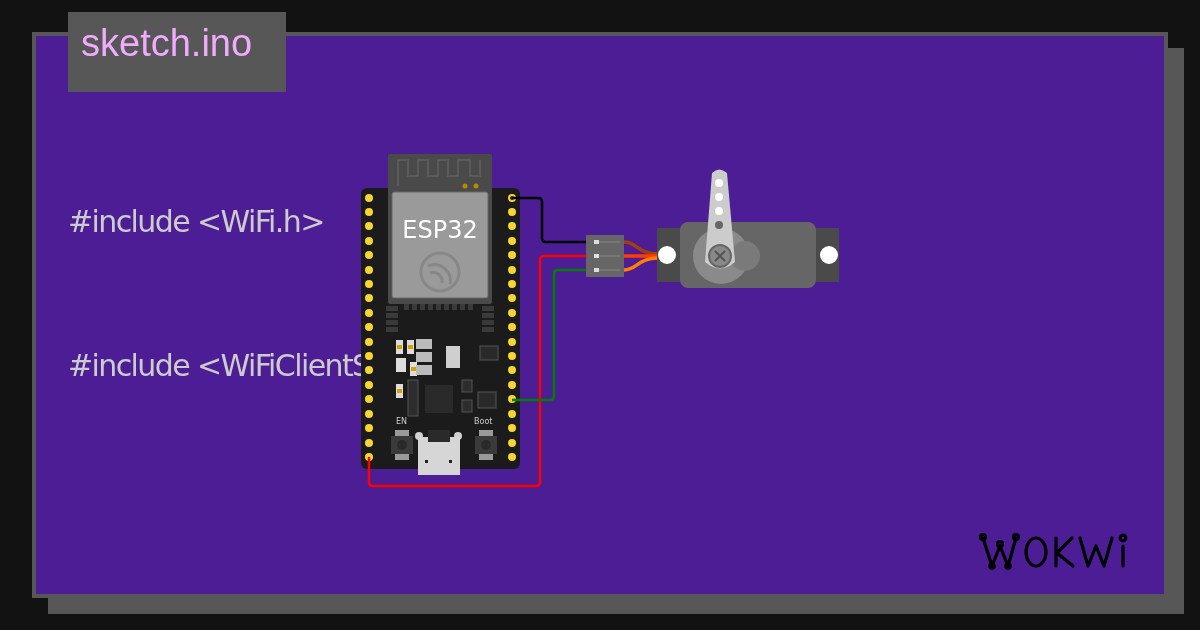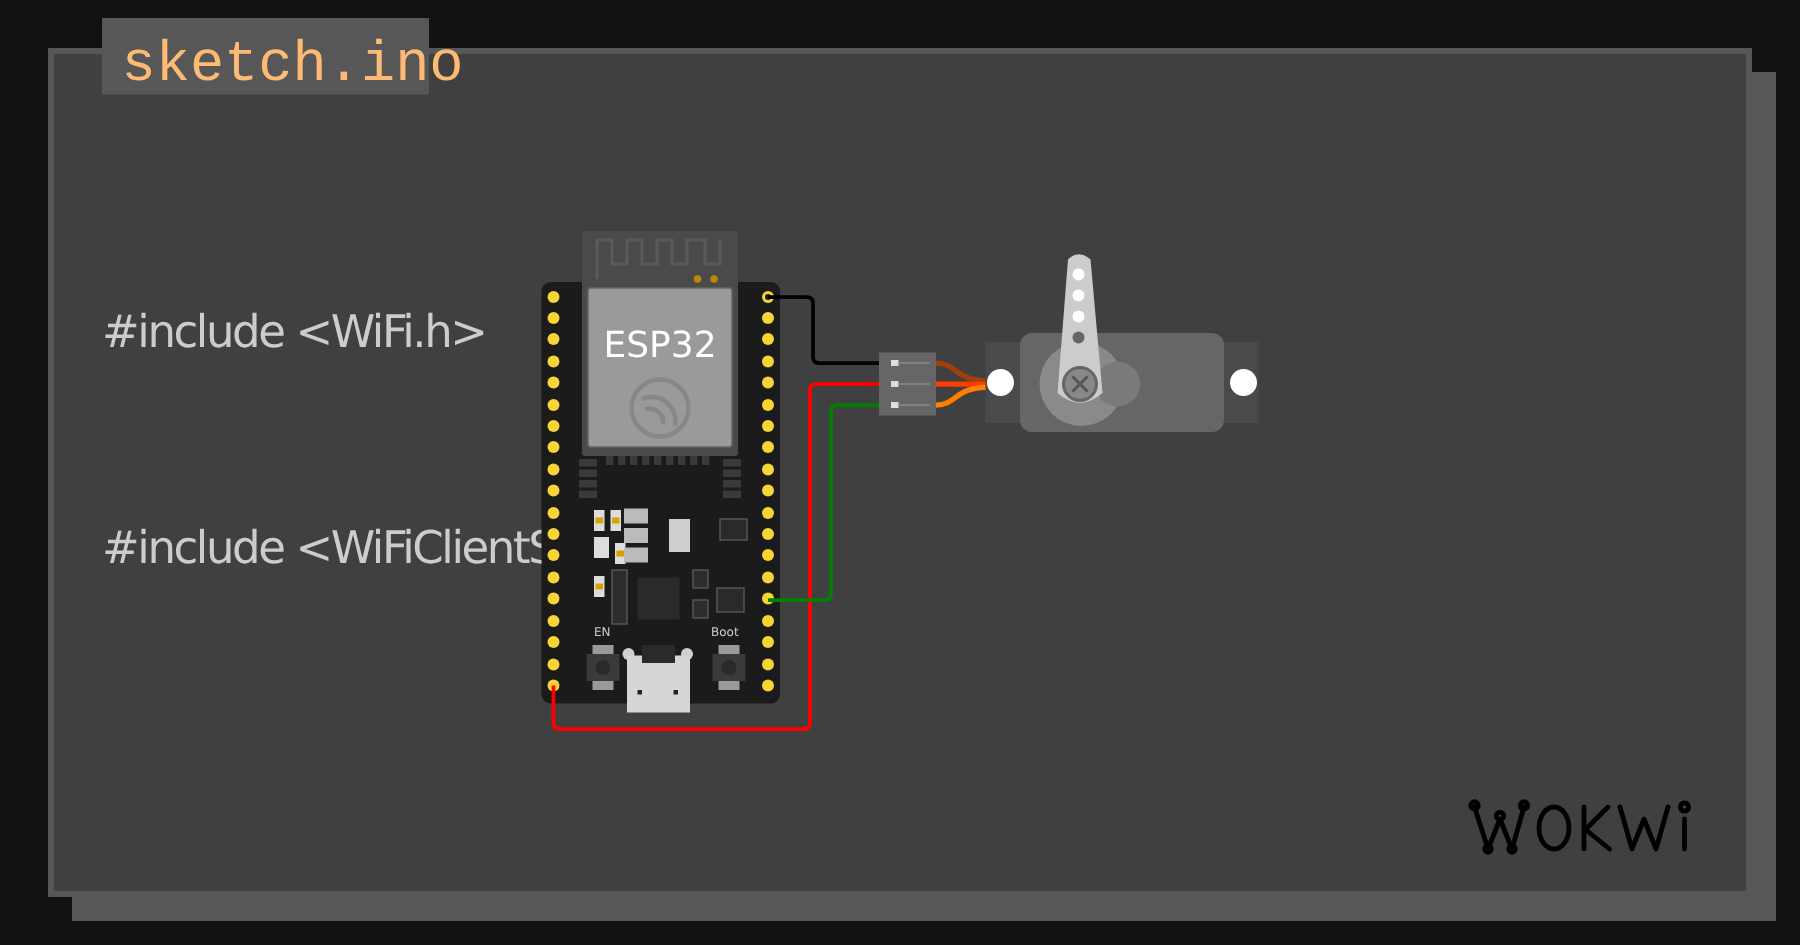--- a/index.html
+++ b/index.html
@@ -12,26 +12,26 @@
     .shadow-card {
       position: absolute; left: 48px; top: 48px; width: 1136px; height: 566px;
       background: #575757;
     }
     .card {
       position: absolute; left: 32px; top: 32px; width: 1136px; height: 566px;
       background: #575757;
     }
     .card-inner {
       position: absolute; left: 4px; top: 4px; right: 4px; bottom: 4px;
-      background: #404040; overflow: hidden;
+      background: #4c1d95; overflow: hidden;
     }
     .tab {
-      position: absolute; left: 68px; top: 12px; height: 51px; width: 218px;
-      background: #575757; color: #fdba74;
-      font-family: Liberation Mono, monospace; font-size: 38px;
+      position: absolute; left: 68px; top: 12px; height: 80px; width: 218px;
+      background: #575757; color: #f0abfc;
+      font-family: Liberation Sans, sans-serif; font-size: 38px;
       line-height: 63px; box-sizing: border-box; padding-left: 13px;
       z-index: 3;
     }
     .code {
       position: absolute; left: 32px; top: 66px;
       color: #cccccc; font-family: "DejaVu Sans", sans-serif;
       font-size: 30px; line-height: 48px; white-space: pre;
       letter-spacing: -1.6px;
     }
     .code .line { height: 48px; }

